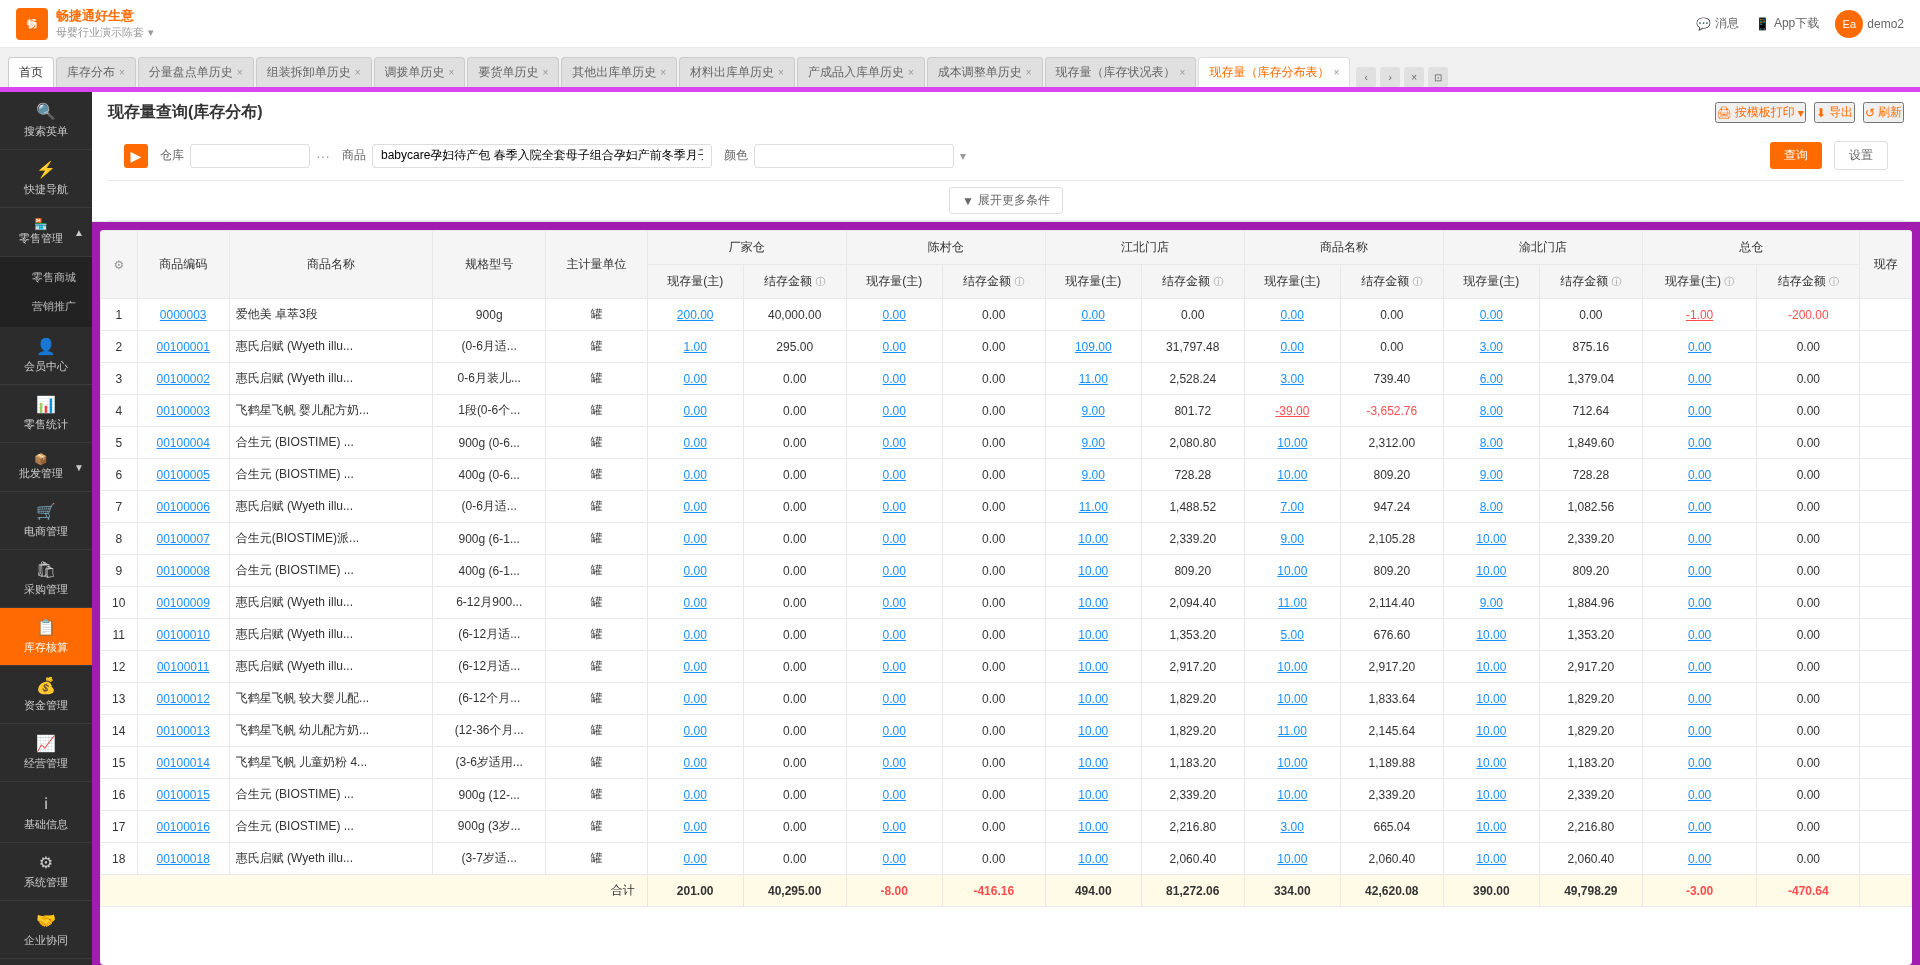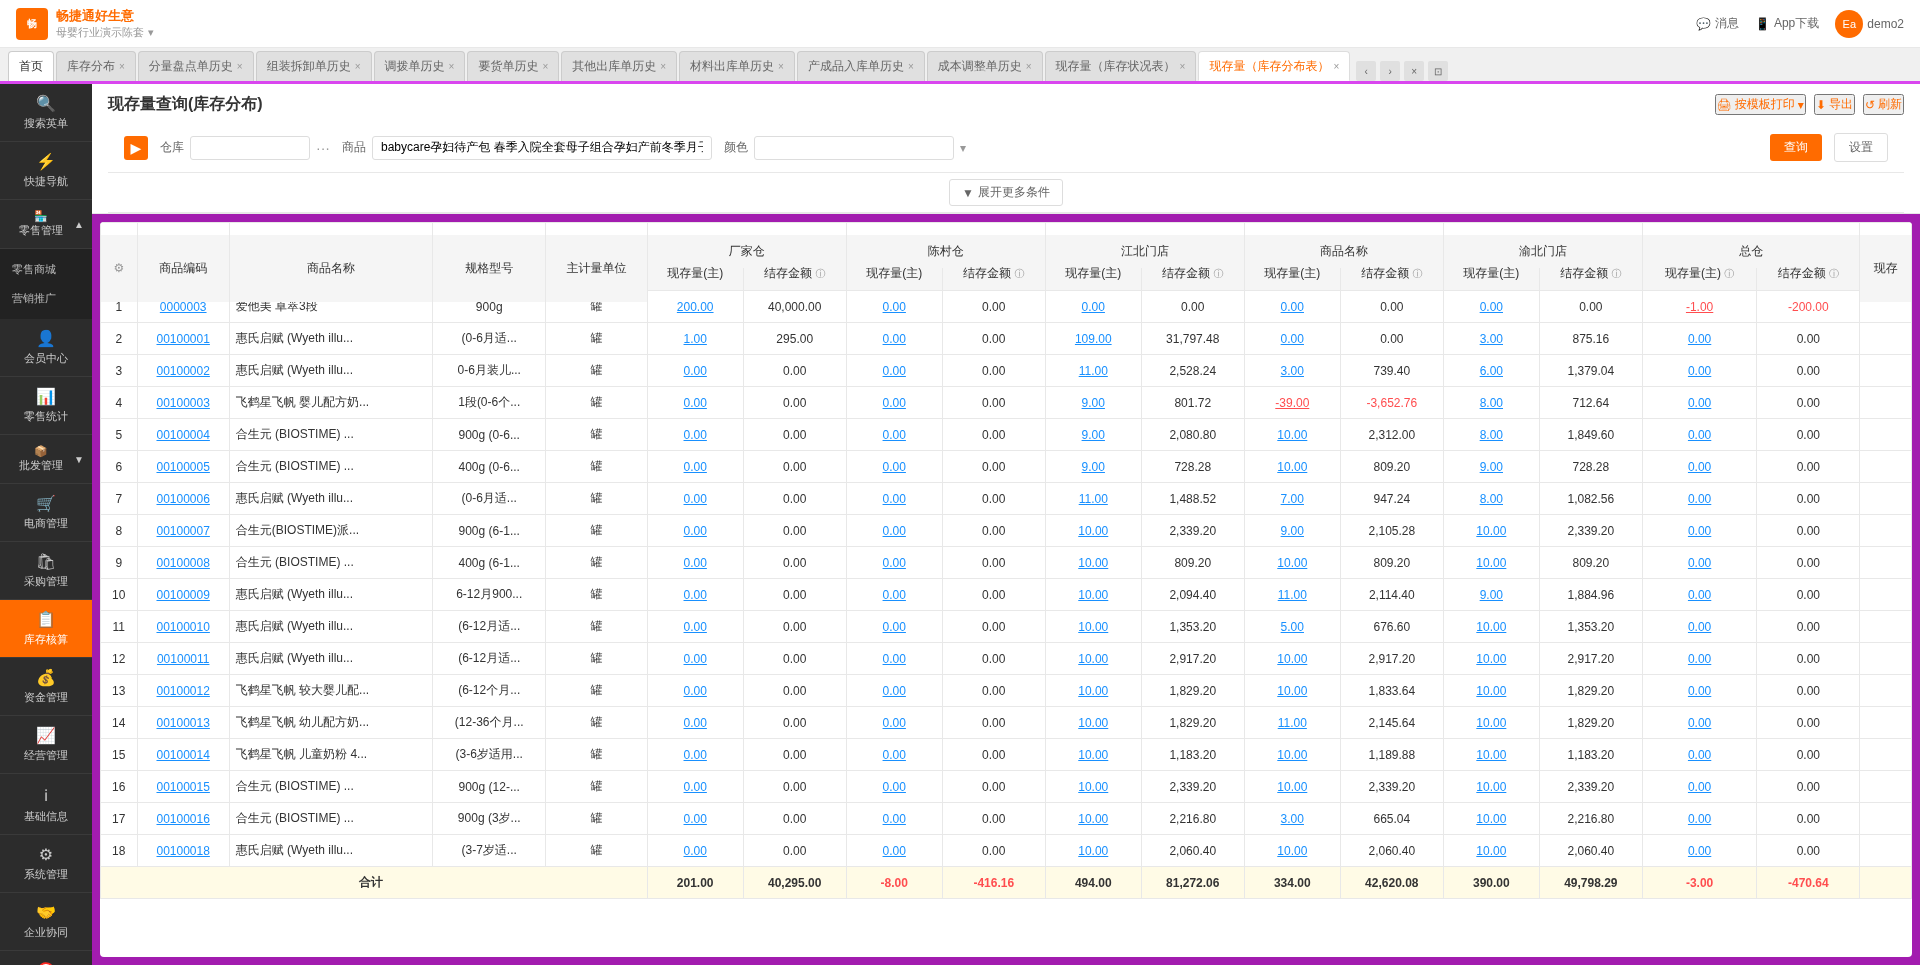--- a/index.html
+++ b/index.html
@@ -31,26 +31,26 @@
       color: white;
       font-size: 10px;
       font-weight: bold;
     }
     .top-right { display: flex; align-items: center; gap: 16px; }
     .top-right-item { display: flex; align-items: center; gap: 4px; color: #666; font-size: 12px; cursor: pointer; }
     .user-avatar { width: 28px; height: 28px; border-radius: 50%; background: #ff6b00; display: flex; align-items: center; justify-content: center; color: white; font-size: 11px; text-align: center; }
 
     
     .tab-bar {
-      height: 36px;
+      height: 44px;
       background: #f0f0f0;
       display: flex;
       align-items: flex-end;
       padding: 0 8px;
-      border-bottom: 3px solid #d946ef;
+      border-bottom: 5px solid #d946ef;
       overflow: hidden;
     }
     .tab {
       display: flex;
       align-items: center;
       padding: 0 10px;
       height: 30px;
       background: #e0e0e0;
       border-radius: 4px 4px 0 0;
       font-size: 12px;
@@ -112,20 +112,21 @@
     }
     .sidebar-sub {
       background: #222;
       padding: 6px 0;
     }
     .sidebar-sub-item {
       padding: 7px 12px;
       color: #bbb;
       font-size: 11px;
       cursor: pointer;
+      margin-left: 20px;
     }
 
     
     .content-area {
       flex: 1;
       display: flex;
       flex-direction: column;
       overflow: hidden;
       background: #a21caf;
     }
@@ -215,21 +216,21 @@
     }
     .data-table th {
       background: #f5f5f5;
       padding: 8px 6px;
       text-align: center;
       border: 1px solid #e8e8e8;
       font-weight: normal;
       color: #333;
       white-space: nowrap;
       position: sticky;
-      top: 12px;
+      top: 0;
       z-index: 1;
     }
     .data-table td {
       padding: 7px 6px;
       text-align: center;
       border: 1px solid #e8e8e8;
       white-space: nowrap;
     }
     .col-header-group {
       background: #f0f0f0;
@@ -858,21 +859,21 @@
     <td>2,060.40</td>
     <td class=""><span class="text-link ">10.00</span></td>
     <td class="">2,060.40</td>
     <td><span class="text-link">10.00</span></td>
     <td>2,060.40</td>
     <td class=""><span class="text-link ">0.00</span></td>
     <td class="">0.00</td>
     <td></td>
   </tr>
             <tr class="total-row">
-  <td colspan="5" style="text-align:center;font-weight:bold;padding-right:12px">合计</td>
+  <td colspan="5" style="text-align:right;font-weight:normal;padding-right:12px">合计</td>
   <td style="font-weight:bold">201.00</td>
   <td style="font-weight:bold">40,295.00</td>
   <td class="text-red" style="font-weight:bold">-8.00</td>
   <td class="text-red" style="font-weight:bold">-416.16</td>
   <td style="font-weight:bold">494.00</td>
   <td style="font-weight:bold">81,272.06</td>
   <td style="font-weight:bold">334.00</td>
   <td style="font-weight:bold">42,620.08</td>
   <td style="font-weight:bold">390.00</td>
   <td style="font-weight:bold">49,798.29</td>

